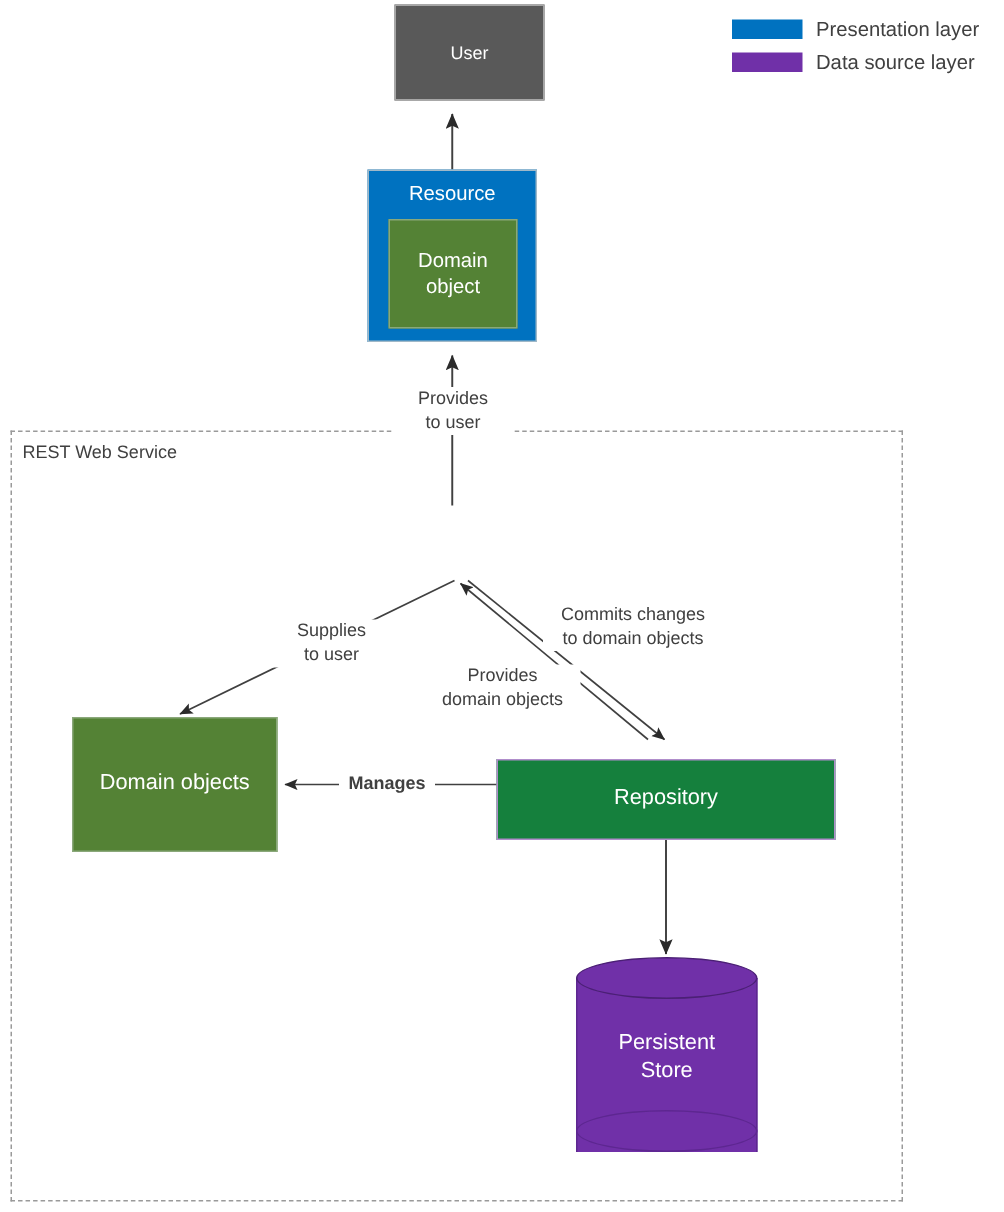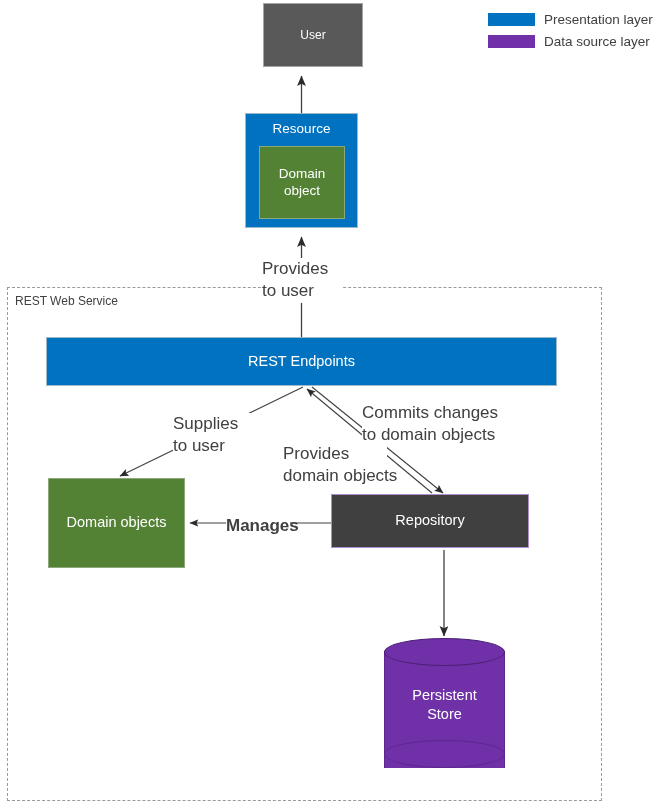--- a/index.html
+++ b/index.html
@@ -64,22 +64,22 @@
     border: 1px solid #9fb8c8;
     font-size: 14.5px;
   }
   .node-domain-objects {
     left: 48px; top: 478px; width: 137px; height: 90px;
     background: #548235;
     border: 1px solid #8aa87a;
     font-size: 14.5px;
   }
   .node-repository {
-    left: 331px; top: 494px; width: 198px; height: 54px;
-    background: #404040;
+    left: 331px; top: 506px; width: 226px; height: 54px;
+    background: #15803d;
     border: 1px solid #b08dcb;
     font-size: 14.5px;
   }
 
   .node-label { display: block; }
   .node-label .l2 { display: block; }
 
   .boundary {
     position: absolute;
     left: 7px; top: 287px;
@@ -155,23 +155,23 @@
     flex: 0 0 auto;
   }
   .legend-text {
     font-size: 13.5px;
     color: #404040;
     white-space: nowrap;
   }
 
   .edge-label {
     position: absolute;
-    font-size: 17px;
+    font-size: 12px;
     color: #404040;
-    text-align: left;
+    text-align: center;
     line-height: 1.32;
     white-space: nowrap;
     background: #ffffff;
   }
 </style>
 </head>
 <body>
 
 <div id="diagram-root">
 
@@ -222,23 +222,20 @@
     <span class="node-label">Resource</span>
   </div>
 
   <div class="node node-domain-object">
     <span class="node-label">
       <span>Domain</span>
       <span class="l2">object</span>
     </span>
   </div>
 
-  <div class="node node-rest-endpoints">
-    <span class="node-label">REST Endpoints</span>
-  </div>
 
   <div class="node node-domain-objects">
     <span class="node-label">Domain objects</span>
   </div>
 
   <div class="node node-repository">
     <span class="node-label">Repository</span>
   </div>
 
   <div class="cylinder">

